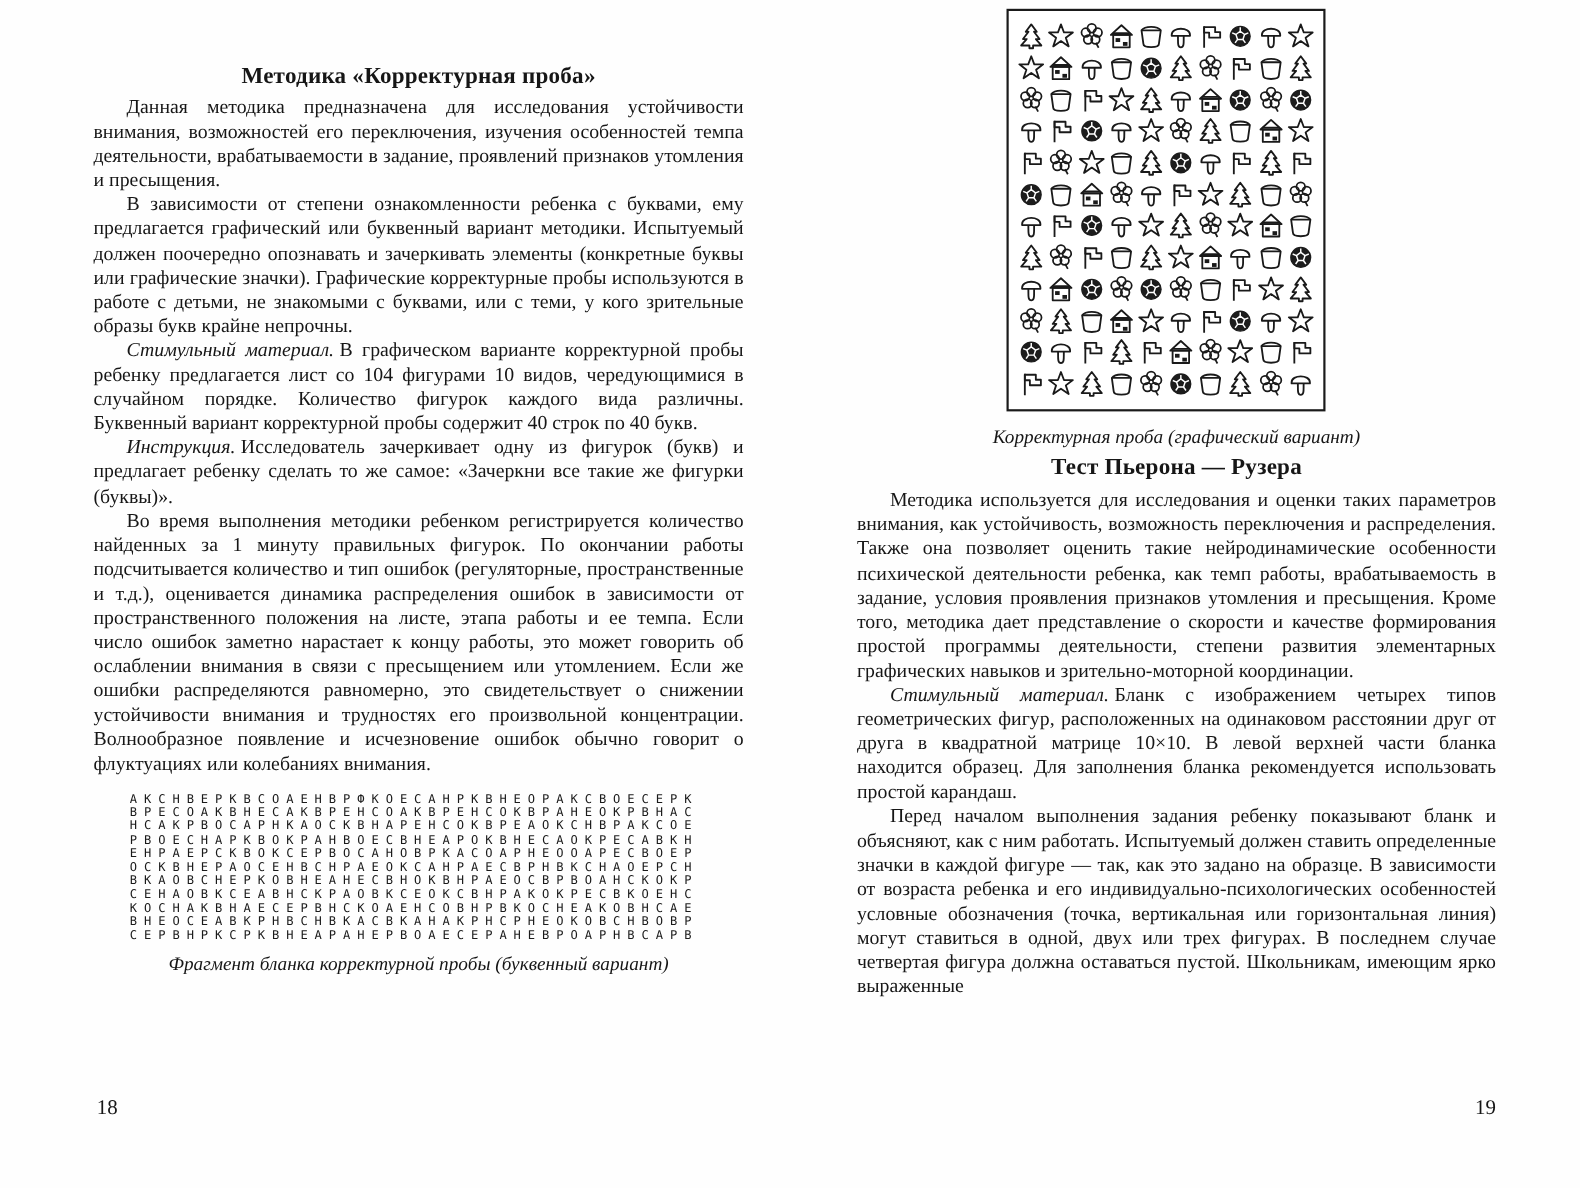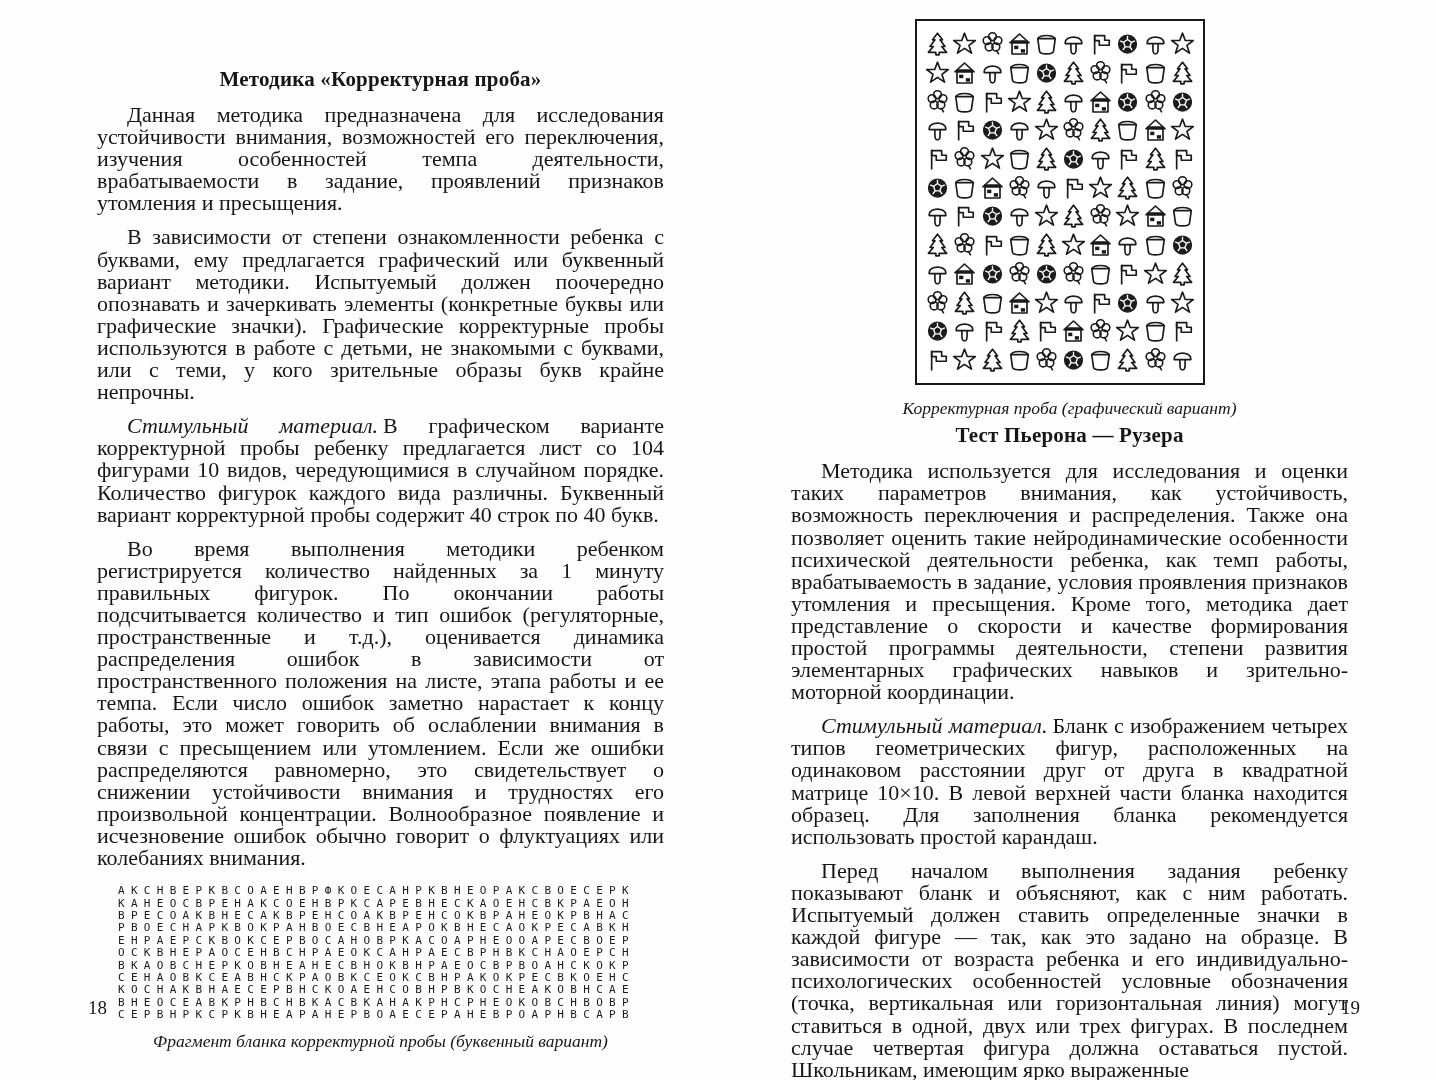--- a/index.html
+++ b/index.html
@@ -5,34 +5,34 @@
   * { box-sizing: border-box; }
   html, body { margin: 0; padding: 0; }
   body {
     width: 1436px; height: 1080px;
     background: #fefefe;
     color: #161616;
     font-family: "Liberation Serif", serif;
     position: relative;
     overflow: hidden;
   }
-  .page { position: absolute; top: 11px; height: 884px; }
+  .page { position: absolute; top: 0; height: 884px; }
   #page-left  { left: 85px;  width: 591px; }
   #page-right { left: 779px; width: 581px; }
 
   .title {
     font-size: 21px; font-weight: bold; text-align: center;
     margin: 0; letter-spacing: 0.2px;
   }
   #page-left .title { margin-top: 56px; margin-bottom: 5px; }
 
   p.body {
-    font-size: 22px; line-height: 22.1px;
+    font-size: 18px; line-height: 22.1px;
     text-align: justify; text-indent: 30px;
-    margin: 12px; padding: 0;
+    margin: 0; padding: 0;
   }
   .lead { font-style: italic; margin-right: 5px; }
   .lead:empty { display: none; margin: 0; }
 
   
   .matrix { margin: 16px 0 0 33px; }
   .matrix-row {
     font-family: "DejaVu Sans Mono", monospace;
     font-size: 11px; font-weight: 400;
     letter-spacing: 6.3px; line-height: 12.4px;
@@ -128,26 +128,27 @@
     </symbol>
   </defs>
 </svg>
 
 <div class="page" id="page-left">
   <h1 class="title">Методика «Корректурная проба»</h1>
 
   <p class="body"><span>Данная методика предназначена для исследования устойчивости внимания, возможностей его переключения, изучения особенностей темпа деятельности, врабатываемости в задание, проявлений признаков утомления и пресыщения.</span></p>
   <p class="body"><span>В зависимости от степени ознакомленности ребенка с буквами, ему предлагается графический или буквенный вариант методики. Испытуемый должен поочередно опознавать и зачеркивать элементы (конкретные буквы или графические значки). Графические корректурные пробы используются в работе с детьми, не знакомыми с буквами, или с теми, у кого зрительные образы букв крайне непрочны.</span></p>
   <p class="body"><span class="lead">Стимульный материал.</span><span>В графическом варианте корректурной пробы ребенку предлагается лист со 104 фигурами 10 видов, чередующимися в случайном порядке. Количество фигурок каждого вида различны. Буквенный вариант корректурной пробы содержит 40 строк по 40 букв.</span></p>
+  <p class="body"><span class="lead">Инструкция.</span><span>Исследователь зачеркивает одну из фигурок (букв) и предлагает ребенку сделать то же самое: «Зачеркни все такие же фигурки (буквы)».</span></p>
   <p class="body"><span>Во время выполнения методики ребенком регистрируется количество найденных за 1 минуту правильных фигурок. По окончании работы подсчитывается количество и тип ошибок (регуляторные, пространственные и т.д.), оценивается динамика распределения ошибок в зависимости от пространственного положения на листе, этапа работы и ее темпа. Если число ошибок заметно нарастает к концу работы, это может говорить об ослаблении внимания в связи с пресыщением или утомлением. Если же ошибки распределяются равномерно, это свидетельствует о снижении устойчивости внимания и трудностях его произвольной концентрации. Волнообразное появление и исчезновение ошибок обычно говорит о флуктуациях или колебаниях внимания.</span></p>
 
   <div class="matrix">
       <div class="matrix-row">АКСНВЕРКВСОАЕНВРФКОЕСАНРКВНЕОРАКСВОЕСЕРК</div>
-      <div class="matrix-row">КАНЕОСВРЕНАКСОЕНВРКСАРЕВНЕСКАОЕНСВКРАЕОН</div>
       <div class="matrix-row">ВРЕСОАКВНЕСАКВРЕНСОАКВРЕНСОКВРАНЕОКРВНАС</div>
+      <div class="matrix-row">НСАКРВОСАРНКАОСКВНАРЕНСОКВРЕАОКСНВРАКСОЕ</div>
       <div class="matrix-row">РВОЕСНАРКВОКРАНВОЕСВНЕАРОКВНЕСАОКРЕСАВКН</div>
       <div class="matrix-row">ЕНРАЕРСКВОКСЕРВОСАНОВРКАСОАРНЕООАРЕСВОЕР</div>
       <div class="matrix-row">ОСКВНЕРАОСЕНВСНРАЕОКСАНРАЕСВРНВКСНАОЕРСН</div>
       <div class="matrix-row">ВКАОВСНЕРКОВНЕАНЕСВНОКВНРАЕОСВРВОАНСКОКР</div>
       <div class="matrix-row">СЕНАОВКСЕАВНСКРАОВКСЕОКСВНРАКОКРЕСВКОЕНС</div>
       <div class="matrix-row">КОСНАКВНАЕСЕРВНСКОАЕНСОВНРВКОСНЕАКОВНСАЕ</div>
       <div class="matrix-row">ВНЕОСЕАВКРНВСНВКАСВКАНАКРНСРНЕОКОВСНВОВР</div>
       <div class="matrix-row">СЕРВНРКСРКВНЕАРАНЕРВОАЕСЕРАНЕВРОАРНВСАРВ</div>
     </div>
   <p class="caption">Фрагмент бланка корректурной пробы (буквенный вариант)</p>

